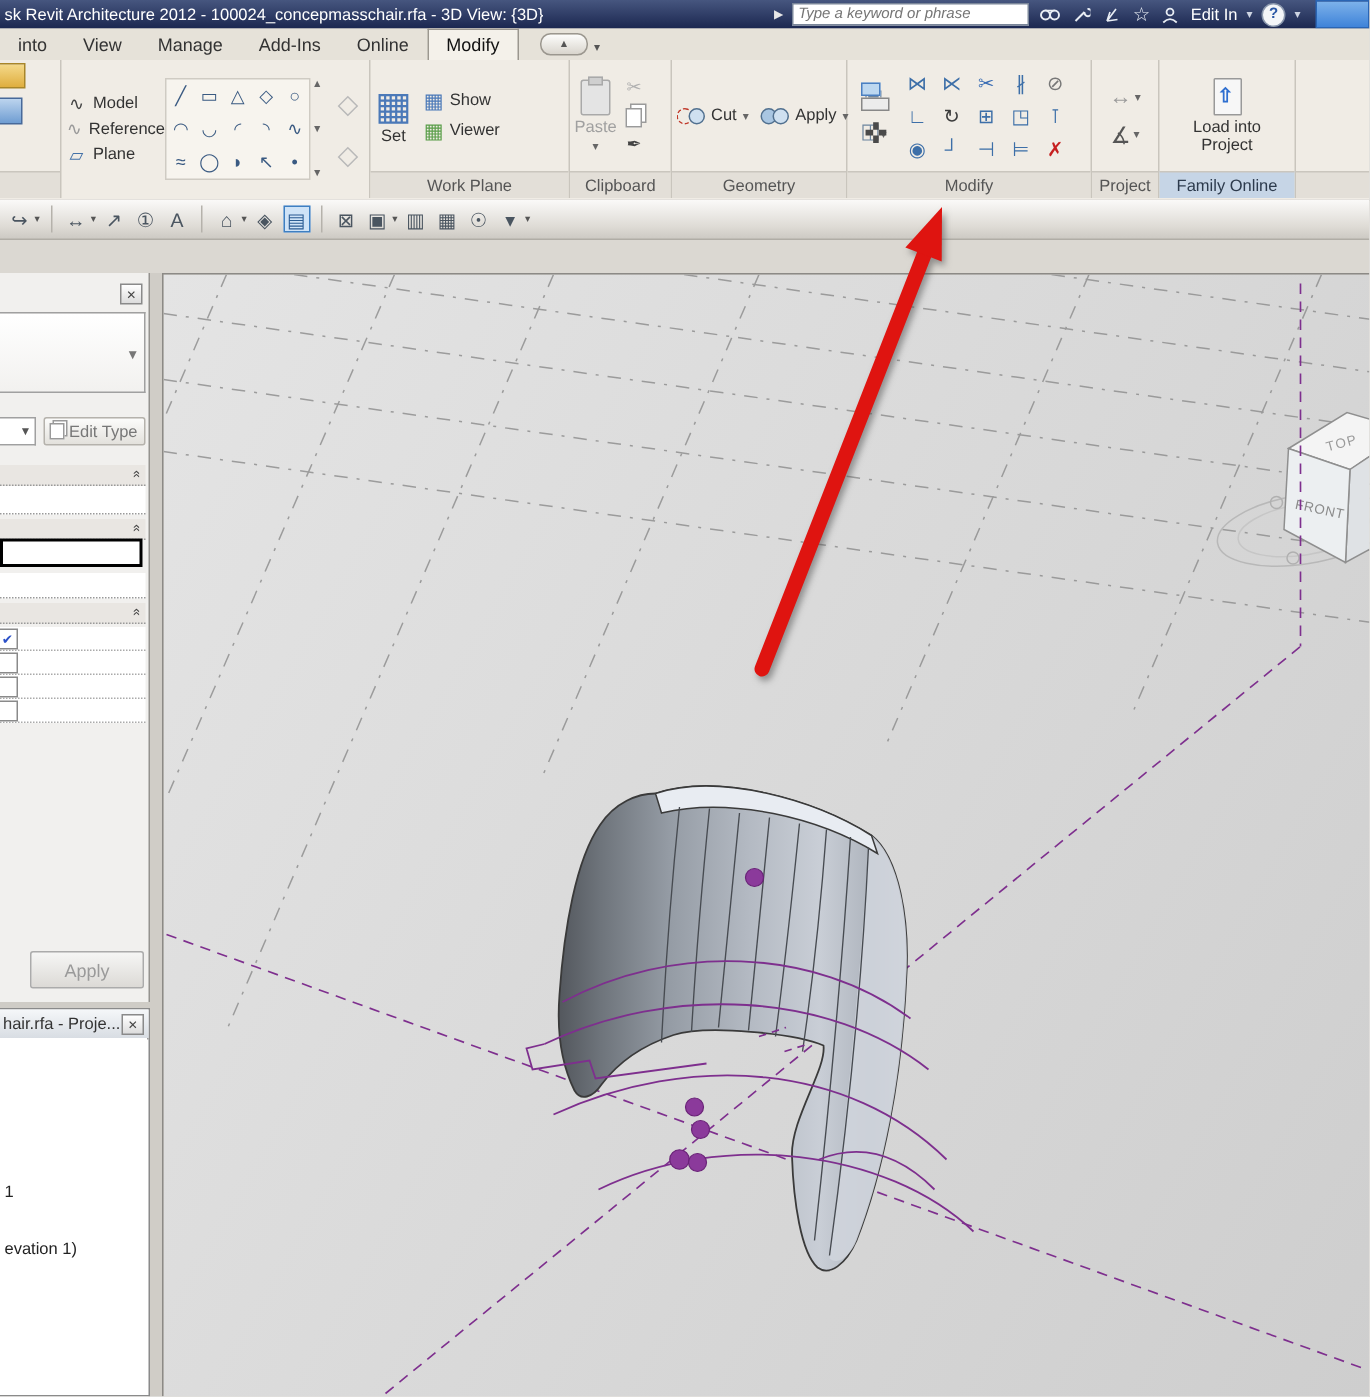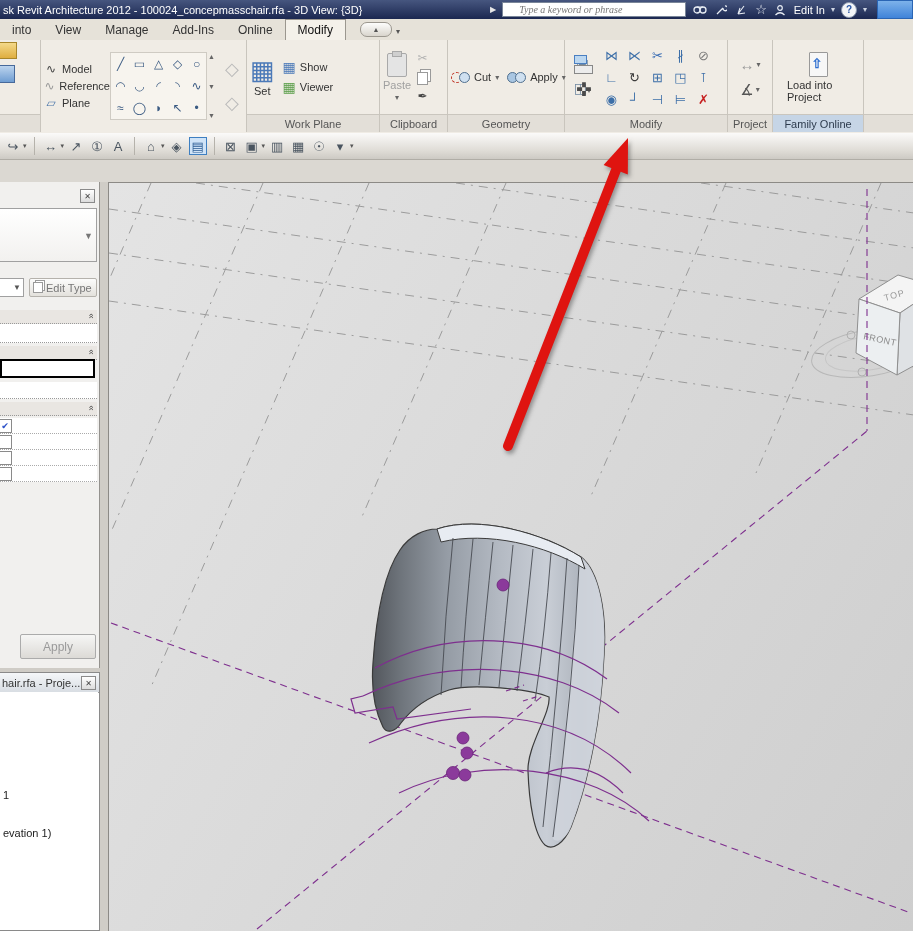--- a/index.html
+++ b/index.html
@@ -5,21 +5,21 @@
   html,body{margin:0;padding:0;}
   body{font-family:"Liberation Sans",sans-serif;}
   #root{position:relative;width:913px;height:931px;background:#cfccc6;overflow:hidden;}
 
   
   .titlebar{position:absolute;left:0;top:0;width:913px;height:19px;
     background:linear-gradient(#46567f,#1b2750);display:flex;align-items:center;}
   .wtitle{color:#fff;font-size:11px;padding-left:3px;white-space:nowrap;overflow:hidden;flex:0 1 auto;}
   .infocenter{position:absolute;right:0;top:0;height:19px;display:flex;align-items:center;gap:6px;}
   .ic-expand{color:#e8e8e8;font-size:8px;}
-  .ic-search{width:150px;height:13px;border:1px solid #7a8699;font-size:10px;font-style:italic;color:#777;padding:0 16px;font-family:Liberation Serif, serif;}
+  .ic-search{width:150px;height:13px;border:1px solid #7a8699;font-size:10px;font-style:italic;color:#777;padding:0 3px;}
   .icico{width:15px;height:15px;display:flex;align-items:center;justify-content:center;}
   .star{color:#e9edf4;font-size:13px;line-height:13px;}
   .signin{color:#fff;font-size:11px;}
   .dd{color:#cdd4e2;font-size:8px;}
   .helpbtn{width:14px;height:14px;border-radius:50%;background:#f3f5f8;color:#2a57a5;font-size:10px;font-weight:bold;
     display:flex;align-items:center;justify-content:center;border:1px solid #8a97ad;}
   .bluecorner{width:34px;height:17px;background:linear-gradient(#7db2ea,#3f83d9);border:1px solid #2a65b4;margin-left:4px;}
 
   
   .tabrow{position:absolute;left:0;top:19px;width:913px;height:21px;background:#e6e2d9;display:flex;align-items:flex-end;}
@@ -83,21 +83,21 @@
   .mgrid{display:grid;grid-template-columns:repeat(5,23px);grid-auto-rows:22px;}
   .mcell{display:flex;align-items:center;justify-content:center;font-size:13px;color:#3d6fa8;}
 
   .meascol{display:flex;flex-direction:column;gap:8px;width:100%;align-items:center;}
   .measrow{display:flex;align-items:center;gap:2px;font-size:15px;color:#555;}
   .ddg{font-size:8px;color:#666;}
 
   .fambtn{display:flex;flex-direction:column;align-items:center;gap:2px;width:100%;}
   .pageico{width:17px;height:23px;background:#f7f7f7;border:1px solid #999;position:relative;border-radius:1px;}
   .pagearrow{position:absolute;left:2px;top:3px;font-size:13px;color:#2f6fd0;font-weight:bold;}
-  .famlbl{font-size:11px;color:#333;width:62px;line-height:12px;}
+  .famlbl{font-size:11px;color:#333;text-align:center;width:62px;line-height:12px;}
 
   
   .toolbar{position:absolute;left:0;top:133px;width:913px;height:27px;
     background:linear-gradient(#fbfaf9,#dedbd5 70%,#cdcac4);border-bottom:1px solid #b0ada6;
     display:flex;align-items:center;padding-left:4px;box-sizing:border-box;}
   #qat{display:flex;align-items:center;gap:3px;}
   .qbtn{width:18px;height:18px;display:flex;align-items:center;justify-content:center;font-size:13px;color:#4a5560;}
   .qactive{background:#cfe3f7;border:1px solid #3e7fc1;box-sizing:border-box;color:#2c5d94;}
   .qdd{font-size:7px;color:#555;margin-left:-2px;}
   .qsep{width:1px;height:18px;background:#b5b2ab;margin:0 4px;}

